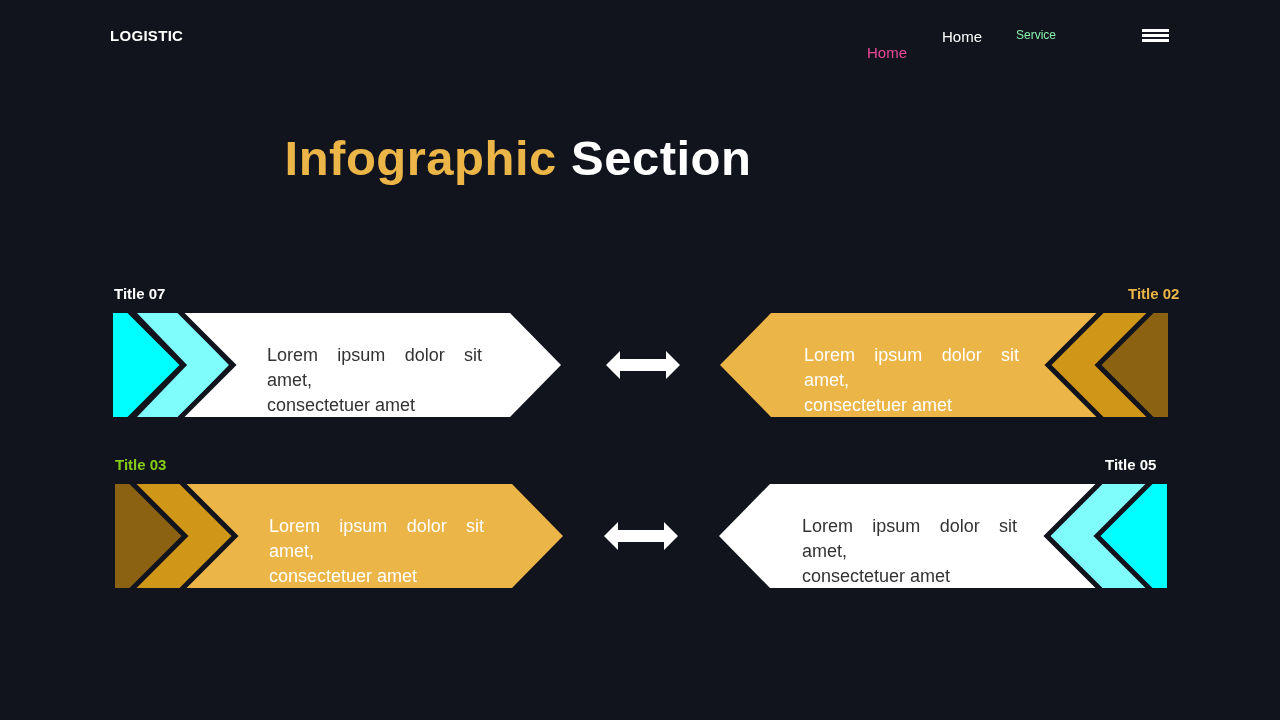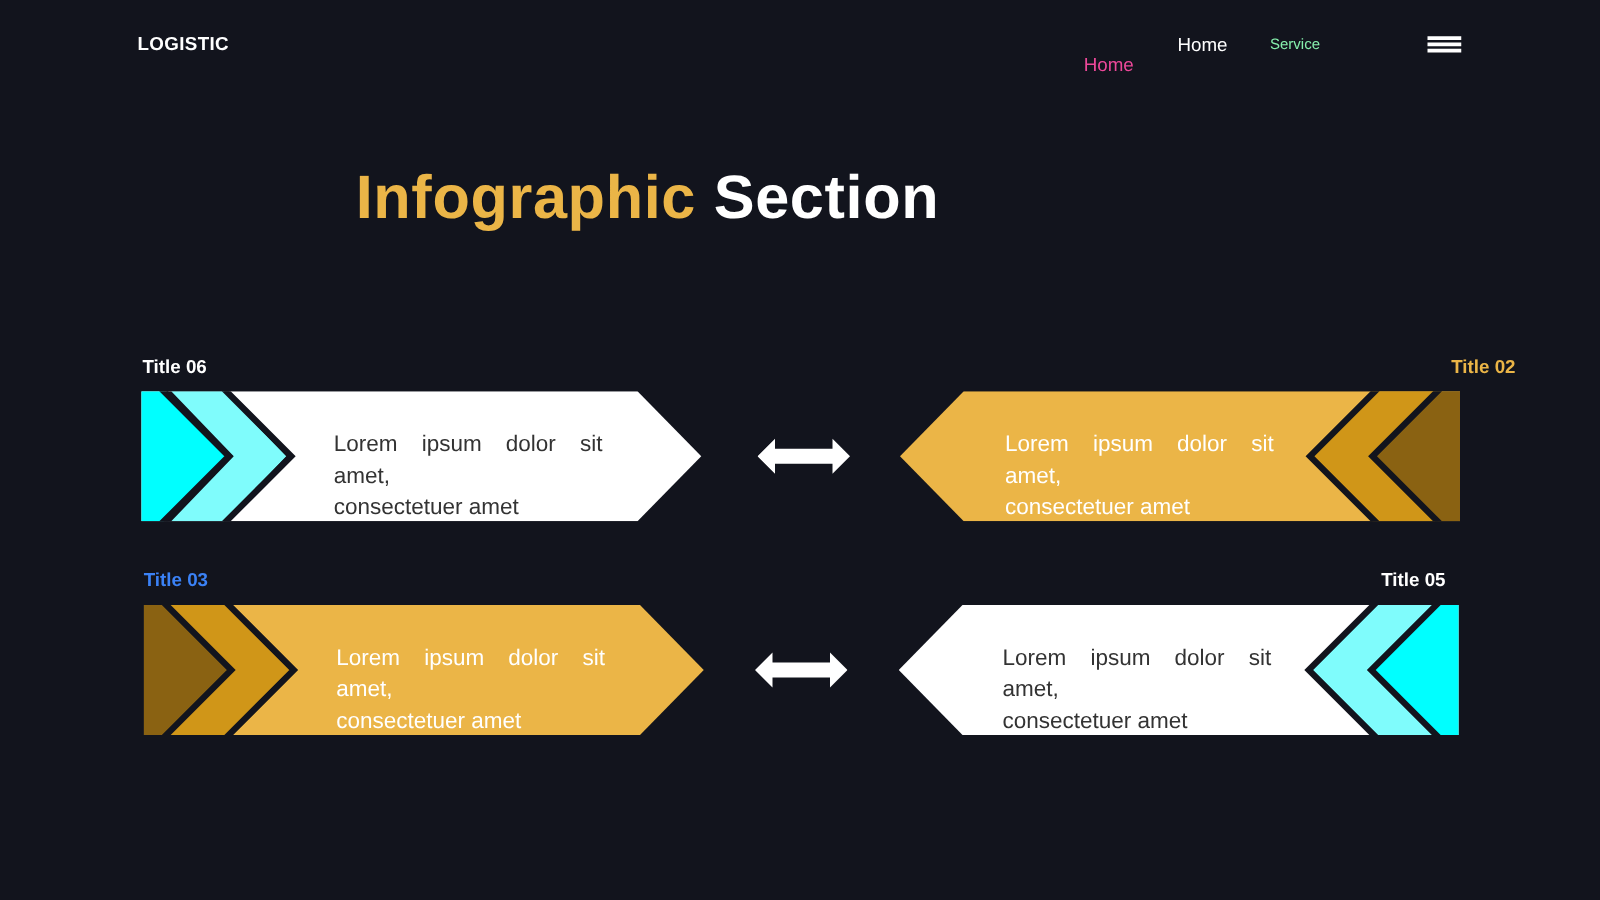--- a/index.html
+++ b/index.html
@@ -32,56 +32,56 @@
     <span></span>
     <span></span>
 </div>
 
 <h1 class="title" style="margin:0;">
   <span class="a">Infographic</span>
   <span class="b">Section</span>
 </h1>
 
 <div>
-  <div class="card-title" style="left:114px;top:285px;color:#fff;">Title 06</div>
+  <div class="card-title" style="left:114px;top:285px;color:#fff;">Title 07</div>
   <svg class="shape" style="left:113px;top:313px;" width="450" height="104" viewBox="0 0 450 104">
     <polygon points="0,0 397,0 448,52 397,104 0,104" fill="#ffffff"></polygon>
     <polygon points="20,0 70,0 120,52 70,104 20,104 70,52" fill="#12141d"></polygon>
     <polygon points="24,0 66,0 116,52 66,104 24,104 74,52" fill="#7ffcfc"></polygon>
     <polygon points="0,0 18,0 70,52 18,104 0,104" fill="#00ffff"></polygon>
     <polyline points="16,-2 70,52 16,106" fill="none" stroke="#12141d" stroke-width="5"></polyline>
     <polyline points="66,-2 120,52 66,106" fill="none" stroke="#12141d" stroke-width="5"></polyline>
   </svg>
   <div class="card-text" style="left:267px;top:343px;color:#333;">
     <span>Lorem ipsum dolor sit amet,</span>
     <span>consectetuer amet</span>
   </div>
 </div>
 
 <svg class="arrow" style="left:606px;top:350px;" width="74" height="30" viewBox="0 0 74 30">
   <polygon points="0,15 14,1 14,9 60,9 60,1 74,15 60,29 60,21 14,21 14,29" fill="#fff"></polygon>
 </svg>
 
 <div>
-  <div class="card-title" style="left:1161px;top:285px;color:#ebb547;">Title 02</div>
+  <div class="card-title" style="left:1128px;top:285px;color:#ebb547;">Title 02</div>
   <svg class="shape" style="left:720px;top:313px;" width="448" height="104" viewBox="0 0 448 104">
     <polygon points="448,0 51,0 0,52 51,104 448,104" fill="#ebb547"></polygon>
     <polygon points="428,0 378,0 328,52 378,104 428,104 378,52" fill="#d09618"></polygon>
     <polygon points="448,0 430,0 378,52 430,104 448,104" fill="#8a6212"></polygon>
     <polyline points="432,-2 378,52 432,106" fill="none" stroke="#12141d" stroke-width="5"></polyline>
     <polyline points="382,-2 328,52 382,106" fill="none" stroke="#12141d" stroke-width="5"></polyline>
   </svg>
   <div class="card-text" style="left:804px;top:343px;color:#fff;">
     <span>Lorem ipsum dolor sit amet,</span>
     <span>consectetuer amet</span>
   </div>
 </div>
 
 <div>
-  <div class="card-title" style="left:115px;top:456px;color:#3b82f6;">Title 03</div>
+  <div class="card-title" style="left:115px;top:456px;color:#84cc16;">Title 03</div>
   <svg class="shape" style="left:115px;top:484px;" width="450" height="104" viewBox="0 0 450 104">
     <polygon points="0,0 397,0 448,52 397,104 0,104" fill="#ebb547"></polygon>
     <polygon points="20,0 70,0 120,52 70,104 20,104 70,52" fill="#d09618"></polygon>
     <polygon points="0,0 18,0 70,52 18,104 0,104" fill="#8a6212"></polygon>
     <polyline points="16,-2 70,52 16,106" fill="none" stroke="#12141d" stroke-width="5"></polyline>
     <polyline points="66,-2 120,52 66,106" fill="none" stroke="#12141d" stroke-width="5"></polyline>
   </svg>
   <div class="card-text" style="left:269px;top:514px;color:#fff;">
     <span>Lorem ipsum dolor sit amet,</span>
     <span>consectetuer amet</span>

